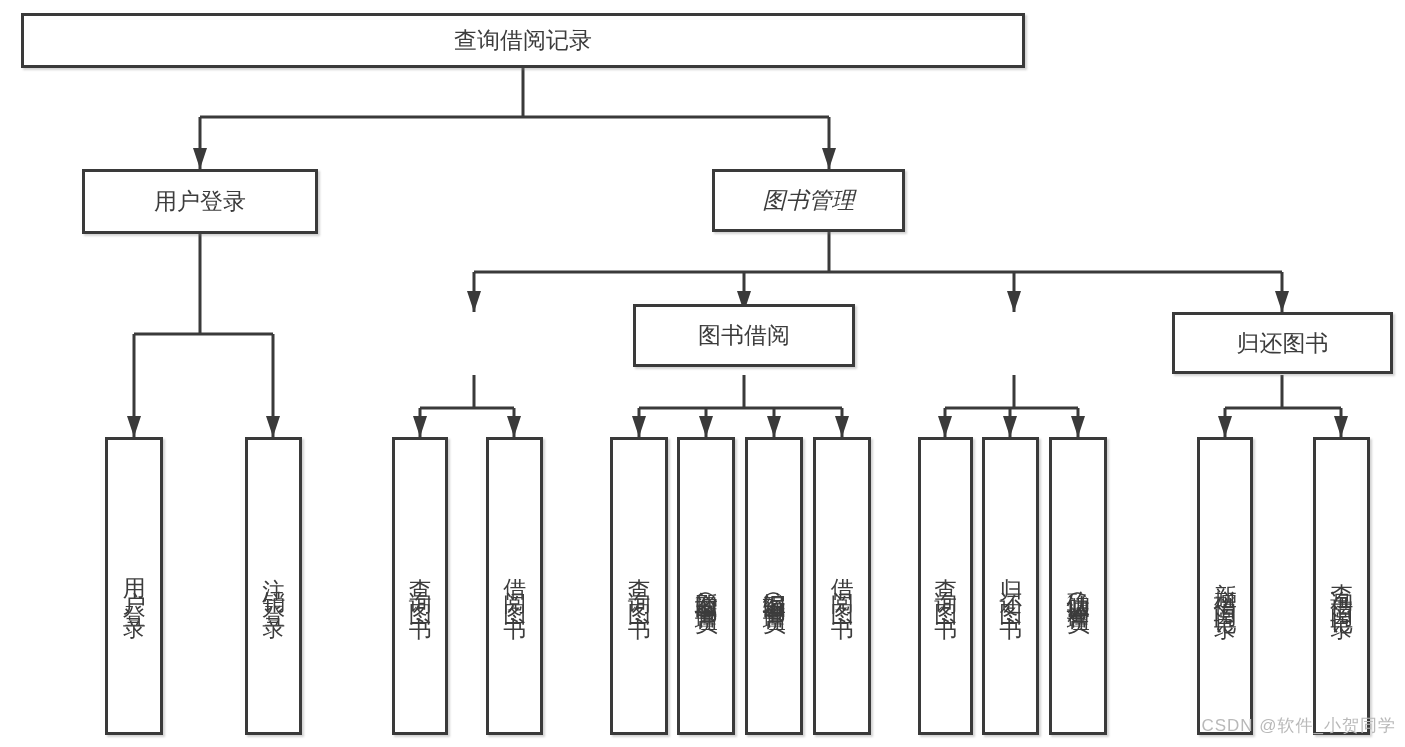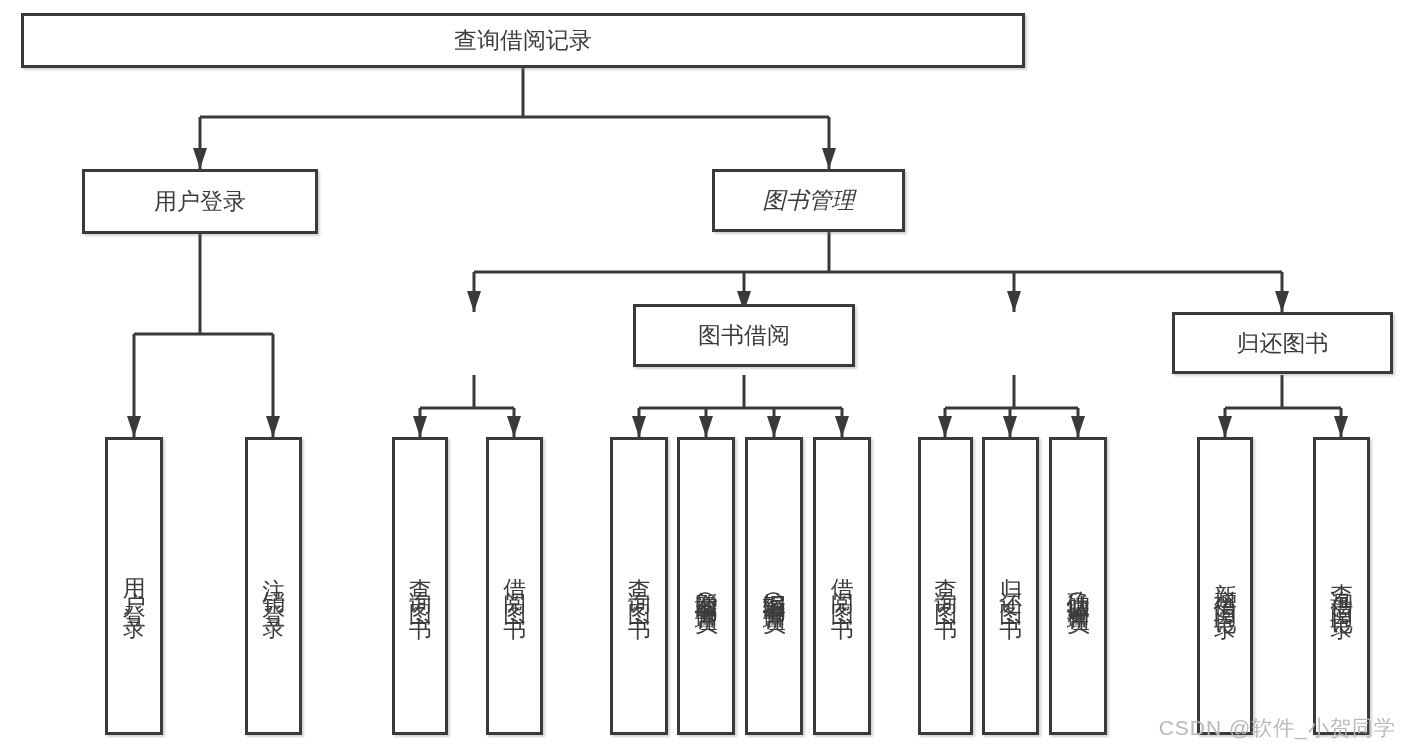--- a/index.html
+++ b/index.html
@@ -46,21 +46,21 @@
     line-height: 1.1;
     white-space: nowrap;
   }
   .v4  .vtext { letter-spacing: 13px; }
   .v6  .vtext { letter-spacing: 7px;  }
   .v10 .vtext { letter-spacing: 3px;  }
   .watermark {
     position: absolute;
     right: 9px;
     top: 714px;
-    font-size: 21px;
+    font-size: 17px;
     color: var(--watermark);
     letter-spacing: 1px;
   }
 </style>
 </head>
 <body>
 
 <div class="canvas">
 
   <svg class="edges" viewBox="0 0 1405 747" xmlns="http://www.w3.org/2000/svg">

